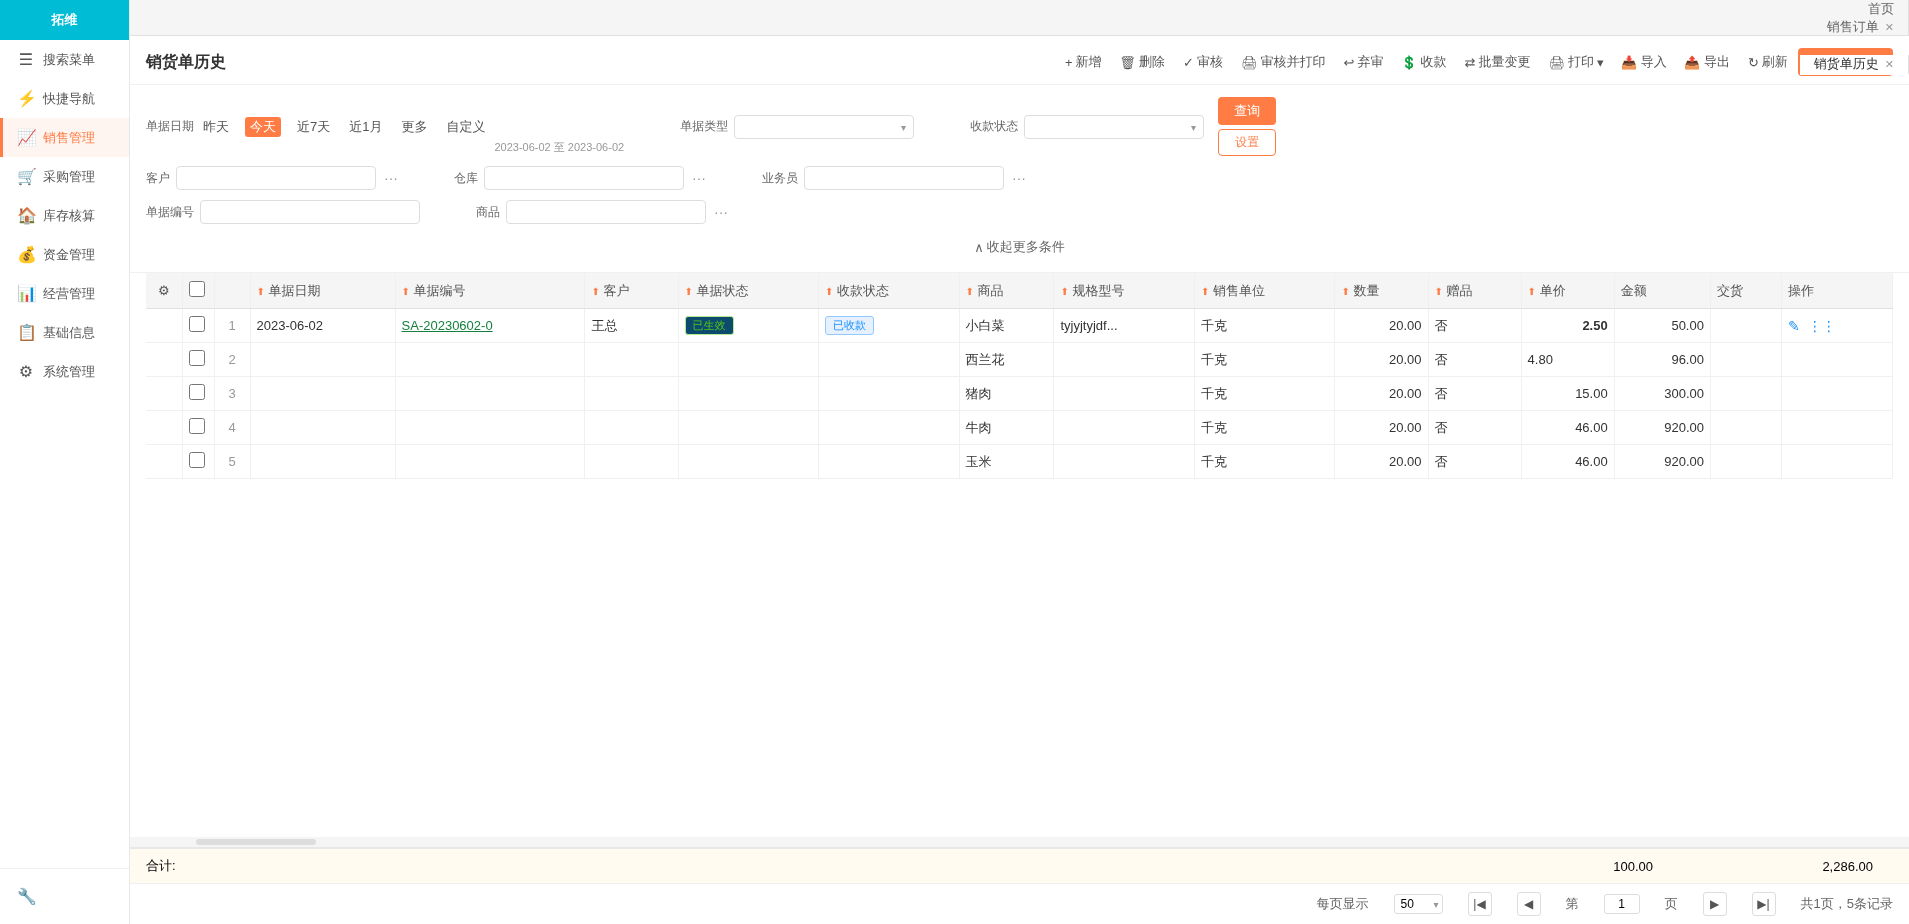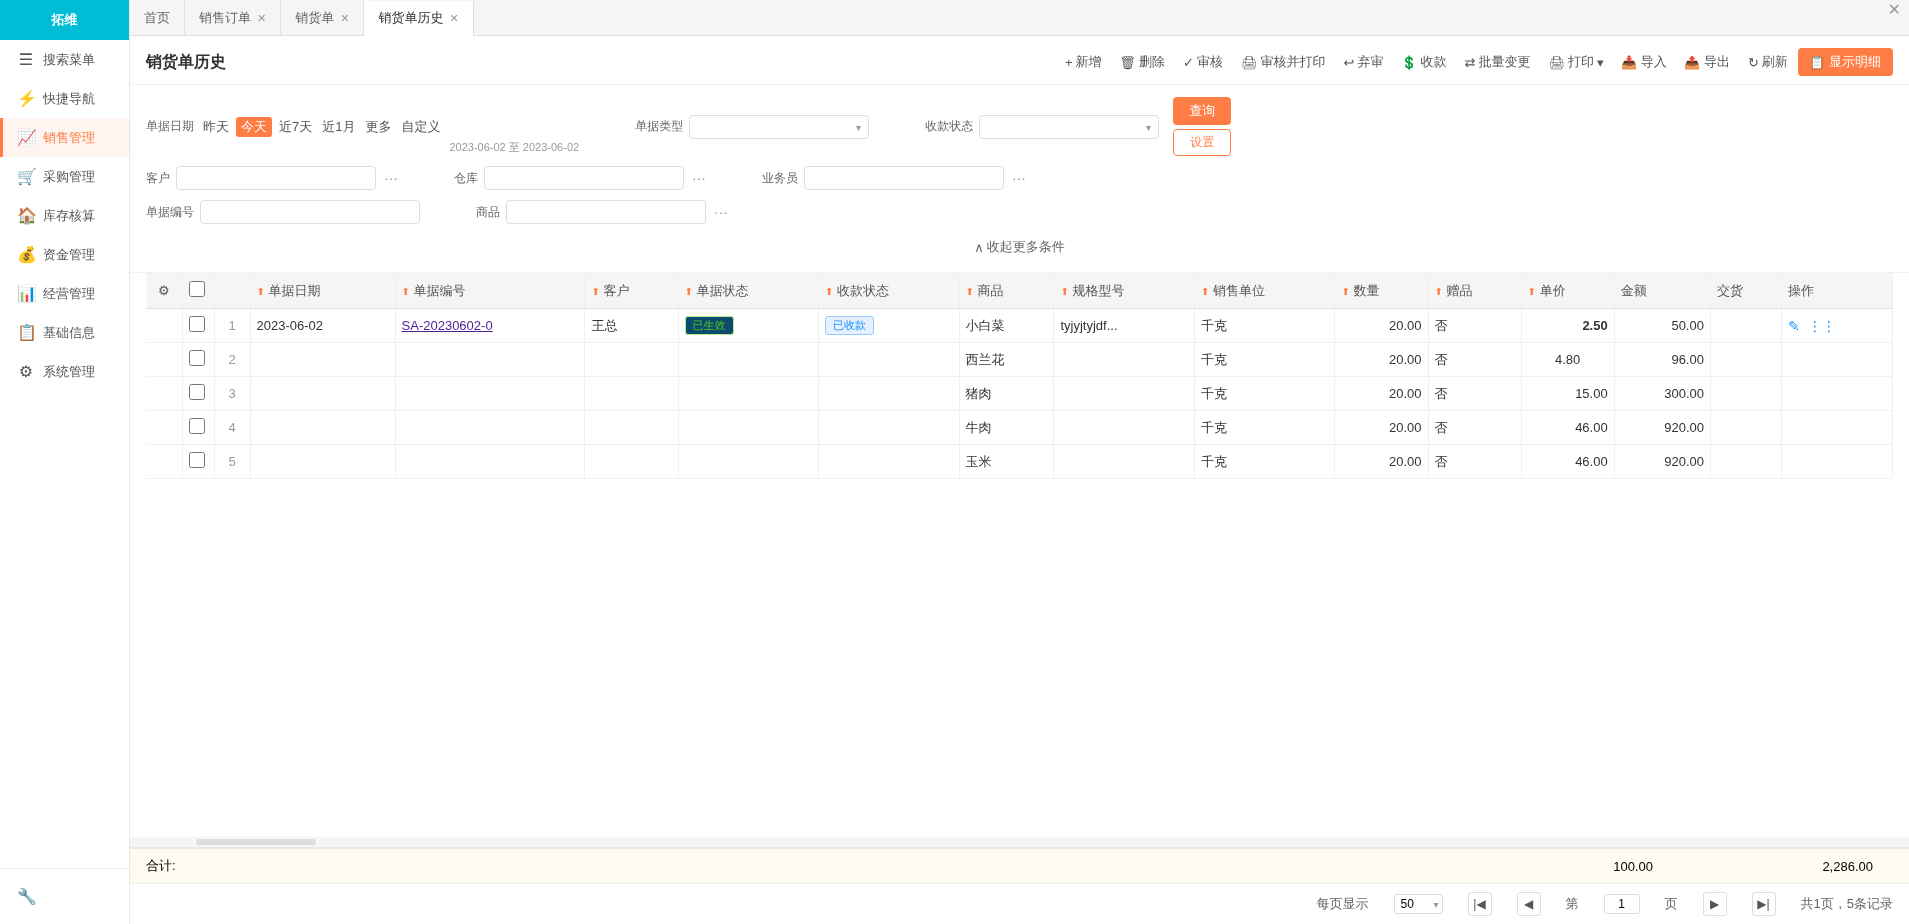--- a/index.html
+++ b/index.html
@@ -46,25 +46,26 @@
     .main {
       flex: 1;
       display: flex;
       flex-direction: column;
       overflow: hidden;
     }
 
     
     .tab-bar {
       display: flex;
-      align-items: flex-start;
+      align-items: flex-end;
       background: #f5f5f5;
       border-bottom: 1px solid #e0e0e0;
       height: 36px;
       flex-shrink: 0;
+      flex-direction: column;
     }
     .tab {
       display: flex;
       align-items: center;
       padding: 0 14px;
       height: 36px;
       cursor: pointer;
       color: #666;
       border-right: 1px solid #e0e0e0;
       gap: 6px;
@@ -176,21 +177,21 @@
       right: 8px;
       top: 50%;
       transform: translateY(-50%);
       pointer-events: none;
       color: #999;
       font-size: 10px;
     }
     .date-shortcuts {
       display: flex;
       align-items: center;
-      gap: 4px;
+      gap: 13px;
       font-size: 12px;
     }
     .date-shortcuts span {
       cursor: pointer;
       color: #555;
       padding: 1px 3px;
     }
     .date-shortcuts span.active {
       background: #ff7d45;
       color: #fff;
@@ -241,21 +242,21 @@
     .row-num { color: #999; text-align: center; }
     .checkbox { width: 16px; height: 16px; cursor: pointer; }
     .badge {
       display: inline-block;
       padding: 1px 7px;
       border-radius: 3px;
       font-size: 11px;
     }
     .badge-green { background: #0c4a6e; color: #52c41a; border: 1px solid #b7eb8f; }
     .badge-blue { background: #e6f0ff; color: #1890ff; border: 1px solid #91caff; }
-    .link-text { color: #4c1d95; cursor: pointer; text-decoration: underline; }
+    .link-text { color: #15803d; cursor: pointer; text-decoration: underline; }
     .action-icons { display: flex; gap: 8px; }
     .action-icon { color: #1890ff; cursor: pointer; font-size: 14px; }
 
     
     .table-footer {
       background: #fffbf0;
       border-top: 2px solid #e8e8e8;
       padding: 8px 16px;
       display: flex;
       align-items: center;
@@ -615,21 +616,21 @@
     <td></td>
     <td></td>
     <td></td>
     <td></td>
     <td></td>
     <td>西兰花</td>
     <td></td>
     <td>千克</td>
     <td style="text-align:right;">20.00</td>
     <td>否</td>
-    <td style="text-align:center;">4.80</td>
+    <td style="text-align:left;">4.80</td>
     <td style="text-align:right;">96.00</td>
     <td></td>
     <td></td>
   </tr>
             <tr>
     <td></td>
     <td><input type="checkbox" class="checkbox" style=""></td>
     <td class="row-num">3</td>
     <td></td>
     <td></td>

